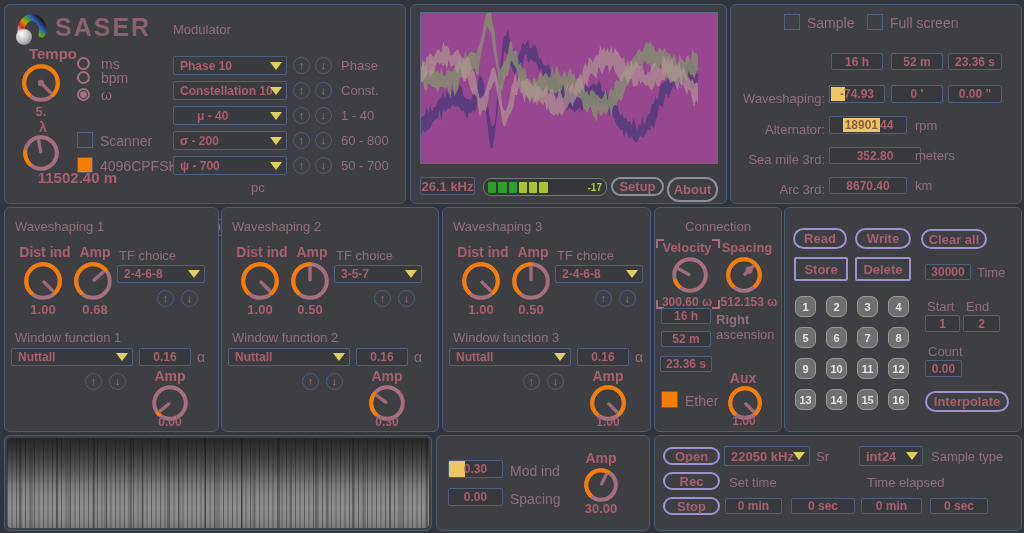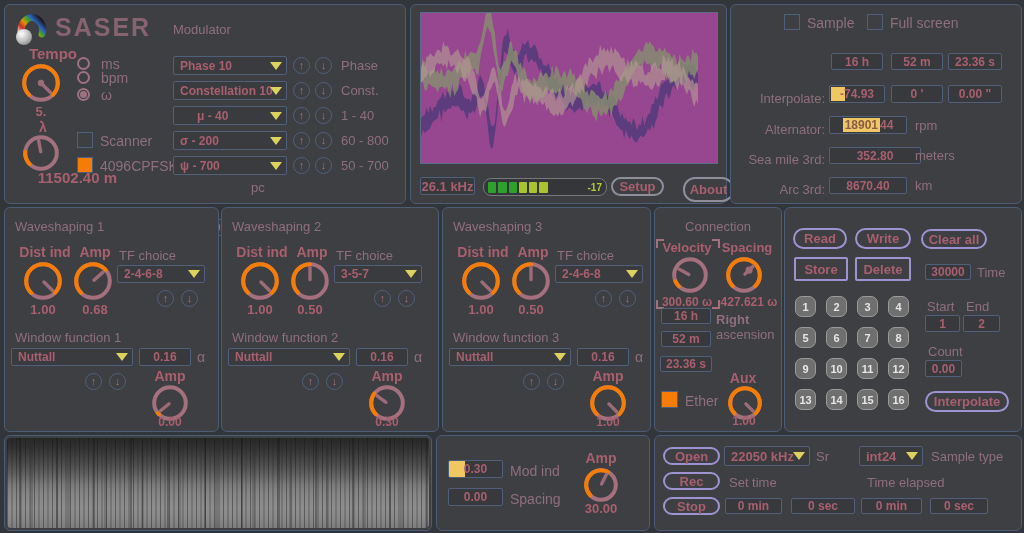--- a/index.html
+++ b/index.html
@@ -161,34 +161,34 @@
     <div class="meter" style="left:72px;top:173px;width:124px;height:16px;">
       <span class="sq" style="background: rgb(45, 160, 45);"></span>
         <span class="sq" style="background: rgb(45, 160, 45);"></span>
         <span class="sq" style="background: rgb(45, 160, 45);"></span>
         <span class="sq" style="background: rgb(169, 196, 44);"></span>
         <span class="sq" style="background: rgb(169, 196, 44);"></span>
         <span class="sq" style="background: rgb(169, 196, 44);"></span>
         <span class="db">-17</span>
     </div>
     <button class="pill" style="left:200px;top:172px;width:53px;height:19px;border-color:#8f8f9c;">Setup</button>
-    <button class="pill" style="left:256px;top:172px;width:51px;height:25px;border-color:#8f8f9c;margin-left:16px;">About</button>
+    <button class="pill" style="left:256px;top:172px;width:51px;height:25px;border-color:#8f8f9c;">About</button>
   </div>
 
   <div class="panel" style="left:730px;top:4px;width:290px;height:198px;">
     <button class="cb" style="left:53px;top:9px;"></button>
     <div class="lab" style="left:76px;top:10px;font-size:14px;">Sample</div>
     <button class="cb" style="left:136px;top:9px;"></button>
     <div class="lab" style="left:159px;top:10px;font-size:14px;">Full screen</div>
 
     <div class="field" style="left:100px;top:48px;width:52px;height:17px;">16 h</div>
     <div class="field" style="left:160px;top:48px;width:52px;height:17px;">52 m</div>
     <div class="field" style="left:217px;top:48px;width:54px;height:17px;">23.36 s</div>
 
-    <div class="lab" style="left:0px;top:86px;width:94px;text-align:right;">Interpolate:</div>
+    <div class="lab" style="left:0px;top:86px;width:94px;text-align:right;">Waveshaping:</div>
     <div class="field" style="left:98px;top:80px;width:56px;height:18px;">
       <span class="sel" style="left:1px;top:1px;width:14px;height:14px;"></span>
       <span style="position:relative;">-74.93</span>
     </div>
     <div class="field" style="left:160px;top:80px;width:52px;height:18px;">0 '</div>
     <div class="field" style="left:217px;top:80px;width:54px;height:18px;">0.00 "</div>
 
     <div class="lab" style="left:0px;top:117px;width:94px;text-align:right;">Alternator:</div>
     <div class="field" style="left:98px;top:111px;width:78px;height:18px;">
       <span class="selspan">18901</span>
@@ -337,21 +337,21 @@
     <path d="M 7.83 30.17 A 15.8 15.8 0 0 1 4.50 25.27" fill="none" stroke="#f57d05" stroke-width="4" stroke-linecap="round"></path>
     <line x1="17.88" y1="18.41" x2="7.83" y2="13.09" stroke="#9c6b78" stroke-width="3.4" stroke-linecap="round"></line>
     </svg></div>
     <div class="knob" style="left:70px;top:48px;"><svg width="38" height="38">
     <circle cx="19" cy="19" r="15.8" fill="none" stroke="#a4707e" stroke-width="4"></circle>
     <path d="M 7.83 30.17 A 15.8 15.8 0 1 1 30.19 30.15" fill="none" stroke="#f57d05" stroke-width="4" stroke-linecap="round"></path>
     <line x1="19.91" y1="18.12" x2="28.08" y2="10.20" stroke="#9c6b78" stroke-width="3.4" stroke-linecap="round"></line>
     <circle cx="24.11" cy="14.05" r="3.6" fill="#9c6b78"></circle>
         </svg></div>
     <div class="val" style="left:0px;top:87px;width:64px;">300.60 ω</div>
-    <div class="val" style="left:61px;top:87px;width:66px;">427.621 ω</div>
+    <div class="val" style="left:61px;top:87px;width:66px;">512.153 ω</div>
     <span class="corner" style="left:1px;top:92px;border-left-width:2px;border-bottom-width:2px;"></span>
     <span class="corner" style="left:57px;top:92px;border-right-width:2px;border-bottom-width:2px;"></span>
 
     <div class="field" style="left:6px;top:100px;width:50px;height:16px;">16 h</div>
     <div class="field" style="left:6px;top:123px;width:50px;height:16px;">52 m</div>
     <div class="lab" style="left:61px;top:104px;font-weight:bold;">Right</div>
     <div class="lab" style="left:61px;top:119px;">ascension</div>
     <div class="field" style="left:5px;top:148px;width:52px;height:16px;">23.36 s</div>
 
     <div class="blab" style="left:66px;top:162px;width:44px;">Aux</div>

